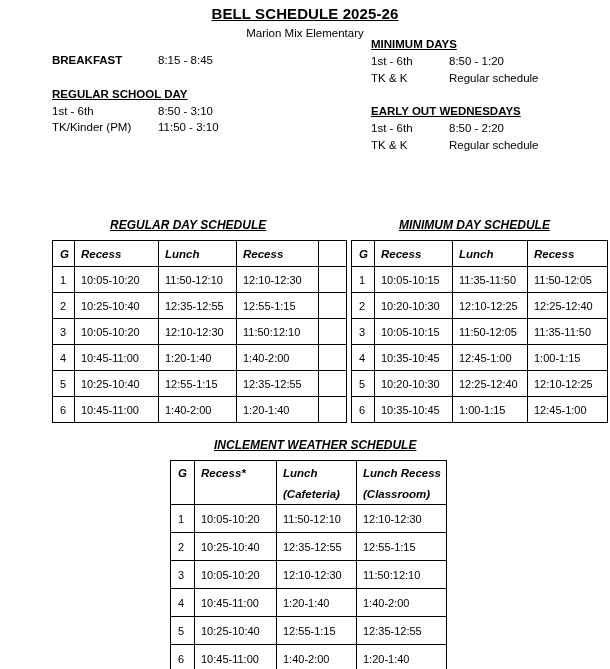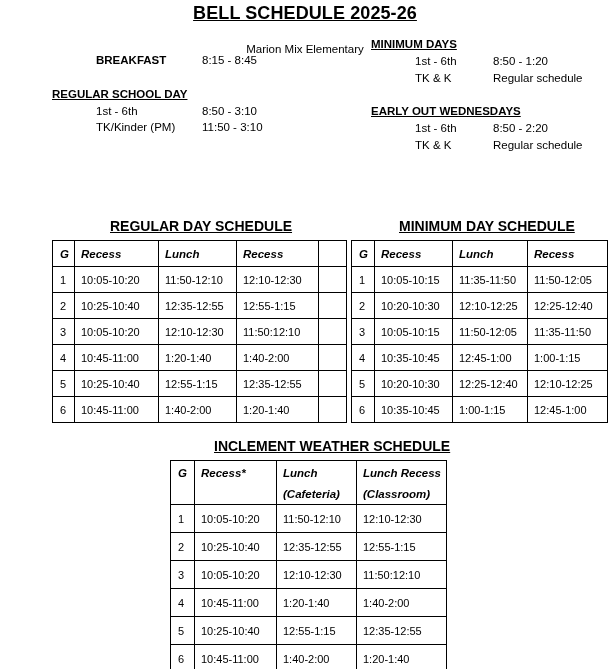--- a/index.html
+++ b/index.html
@@ -18,31 +18,31 @@
 
   
   #title-block {
     position: absolute;
     top: 6px;
     left: 0;
     width: 610px;
     text-align: center;
   }
   #doc-title {
-    font-size: 18px;
+    font-size: 15px;
     font-weight: bold;
     text-decoration: underline;
     letter-spacing: 0.1px;
     line-height: 15px;
   }
   #school-name {
     font-size: 11.5px;
     font-weight: normal;
     line-height: 16px;
-    margin-top: 20px;
+    margin-top: 4px;
   }
 
   
   .info-col {
     position: absolute;
     font-size: 11.5px;
     line-height: 16.5px;
   }
   #info-left  { left: 52px;  top: 52px; }
   #info-right { left: 371px; top: 36px; }
@@ -54,38 +54,38 @@
     font-weight: bold;
     text-decoration: underline;
     white-space: nowrap;
     font-size: 11.5px;
     line-height: 17px;
   }
   .info-row {
     display: flex;
     white-space: nowrap;
     line-height: 16.5px;
-    margin-left: 44px;
   }
   .info-row .k { font-weight: bold; }
   .info-row .k.plain { font-weight: normal; }
 
   #info-left  .info-row .k { width: 106px; }
   #info-left  .info-group.rsd .info-row .k { width: 106px; }
   #info-right .info-row .k { width: 78px; }
 
   .info-row .v { white-space: nowrap; }
 
   
   .table-heading {
     position: absolute;
-    font-size: 14px;
+    font-size: 12px;
     font-weight: bold;
     text-decoration: underline;
     white-space: nowrap;
+    font-style: italic;
   }
   #heading-regular   { left: 110px; top: 218px; }
   #heading-minimum   { left: 399px; top: 218px; text-align: center; }
   #heading-inclement { left: 214px; top: 438px; }
 
   
   table.sched {
     position: absolute;
     border-collapse: collapse;
     table-layout: fixed;

